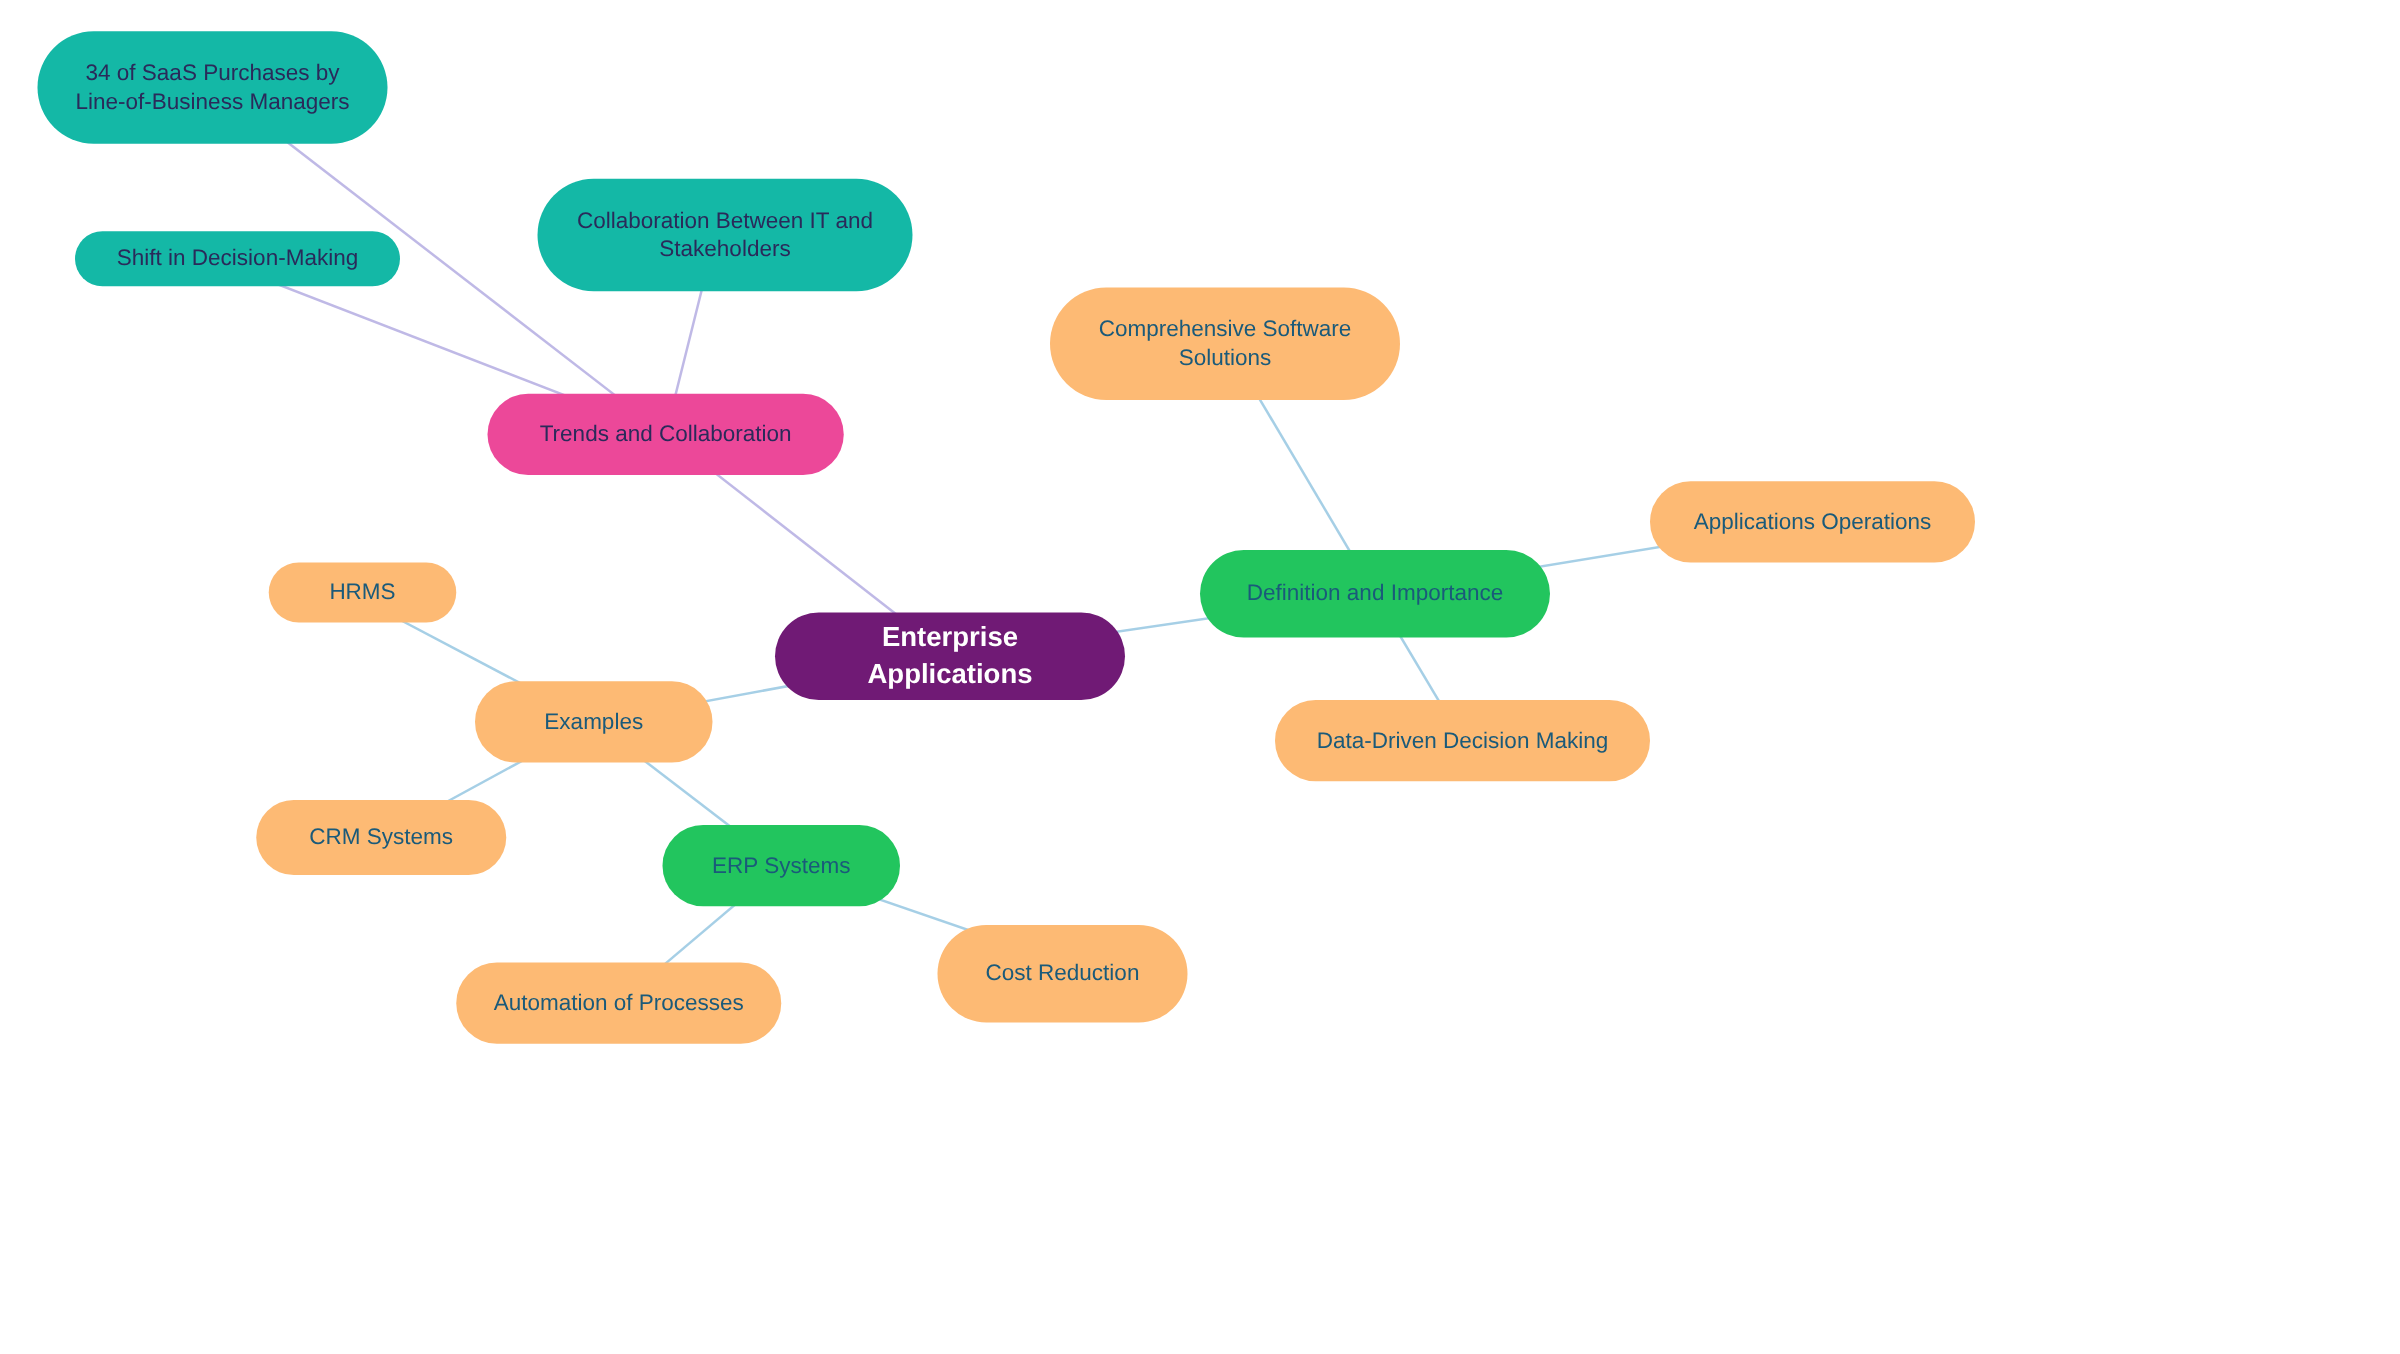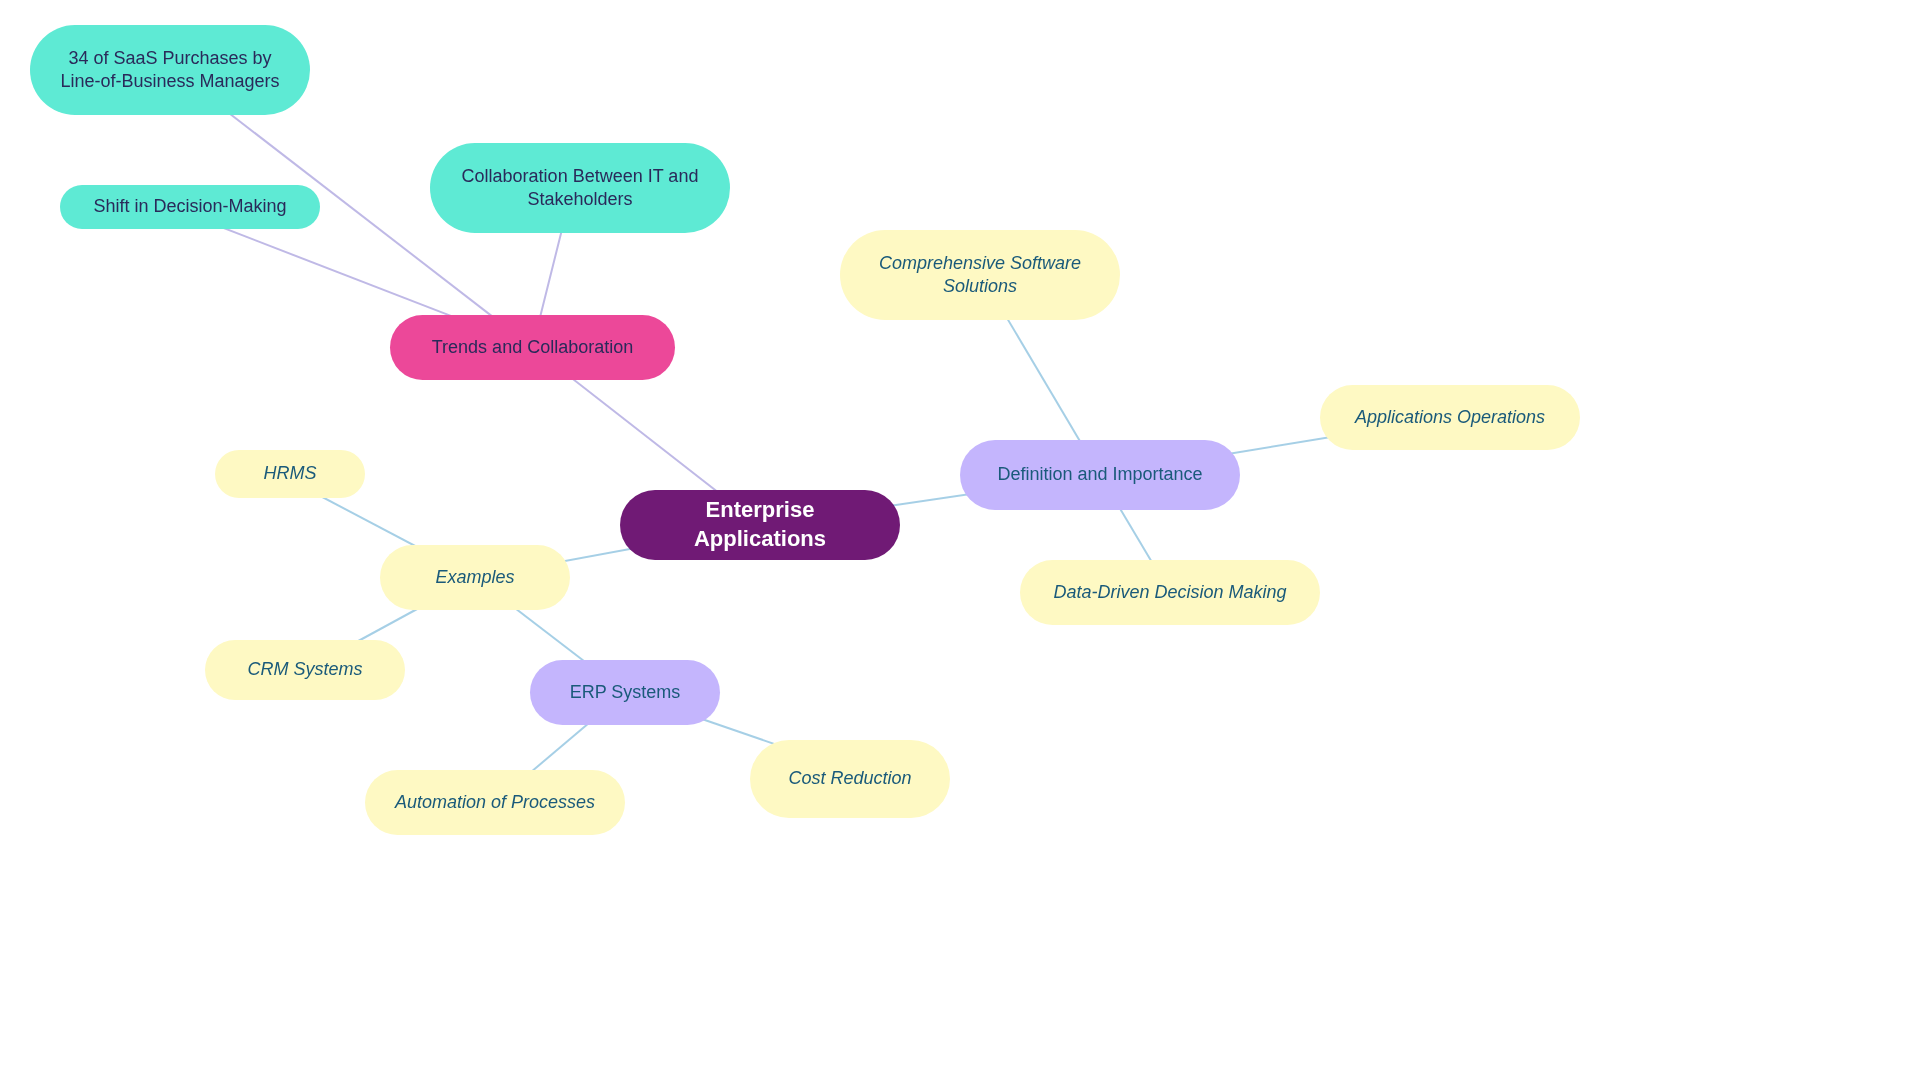--- a/index.html
+++ b/index.html
@@ -31,38 +31,37 @@
       cursor: pointer;
     }
     .node-center {
       background: #701a75;
       color: #ffffff;
       font-size: 22px;
       font-weight: 600;
       border-radius: 50px;
     }
     .node-purple {
-      background: #5eead4;
+      background: #14b8a6;
       color: #2a2a5a;
       border: none;
       justify-content: center;
     }
     .node-blue {
-      background: #fef9c3;
+      background: #fdba74;
       color: #1a5a7a;
       border: none;
-      font-style: italic;
     }
     .node-purple-mid {
       background: #ec4899;
       color: #2a2a5a;
       border: none;
     }
     .node-blue-mid {
-      background: #c4b5fd;
+      background: #22c55e;
       color: #1a5a7a;
       border: none;
       text-align: center;
     }
   </style>
 </head>
 <body>
 
 <svg id="connections" xmlns="http://www.w3.org/2000/svg">
     <line x1="760" y1="525" x2="532.5" y2="347.5" stroke="#b0a8e0" stroke-width="2" opacity="0.8"></line>

